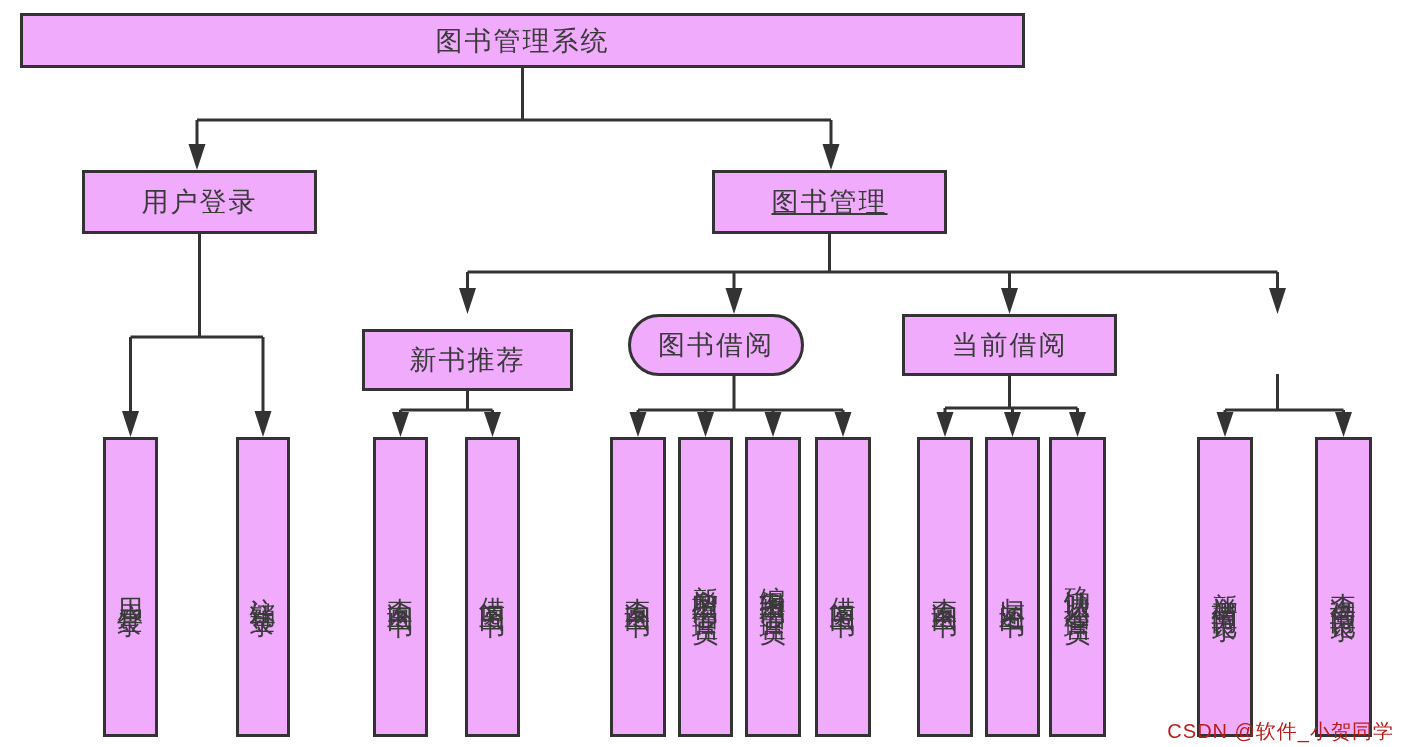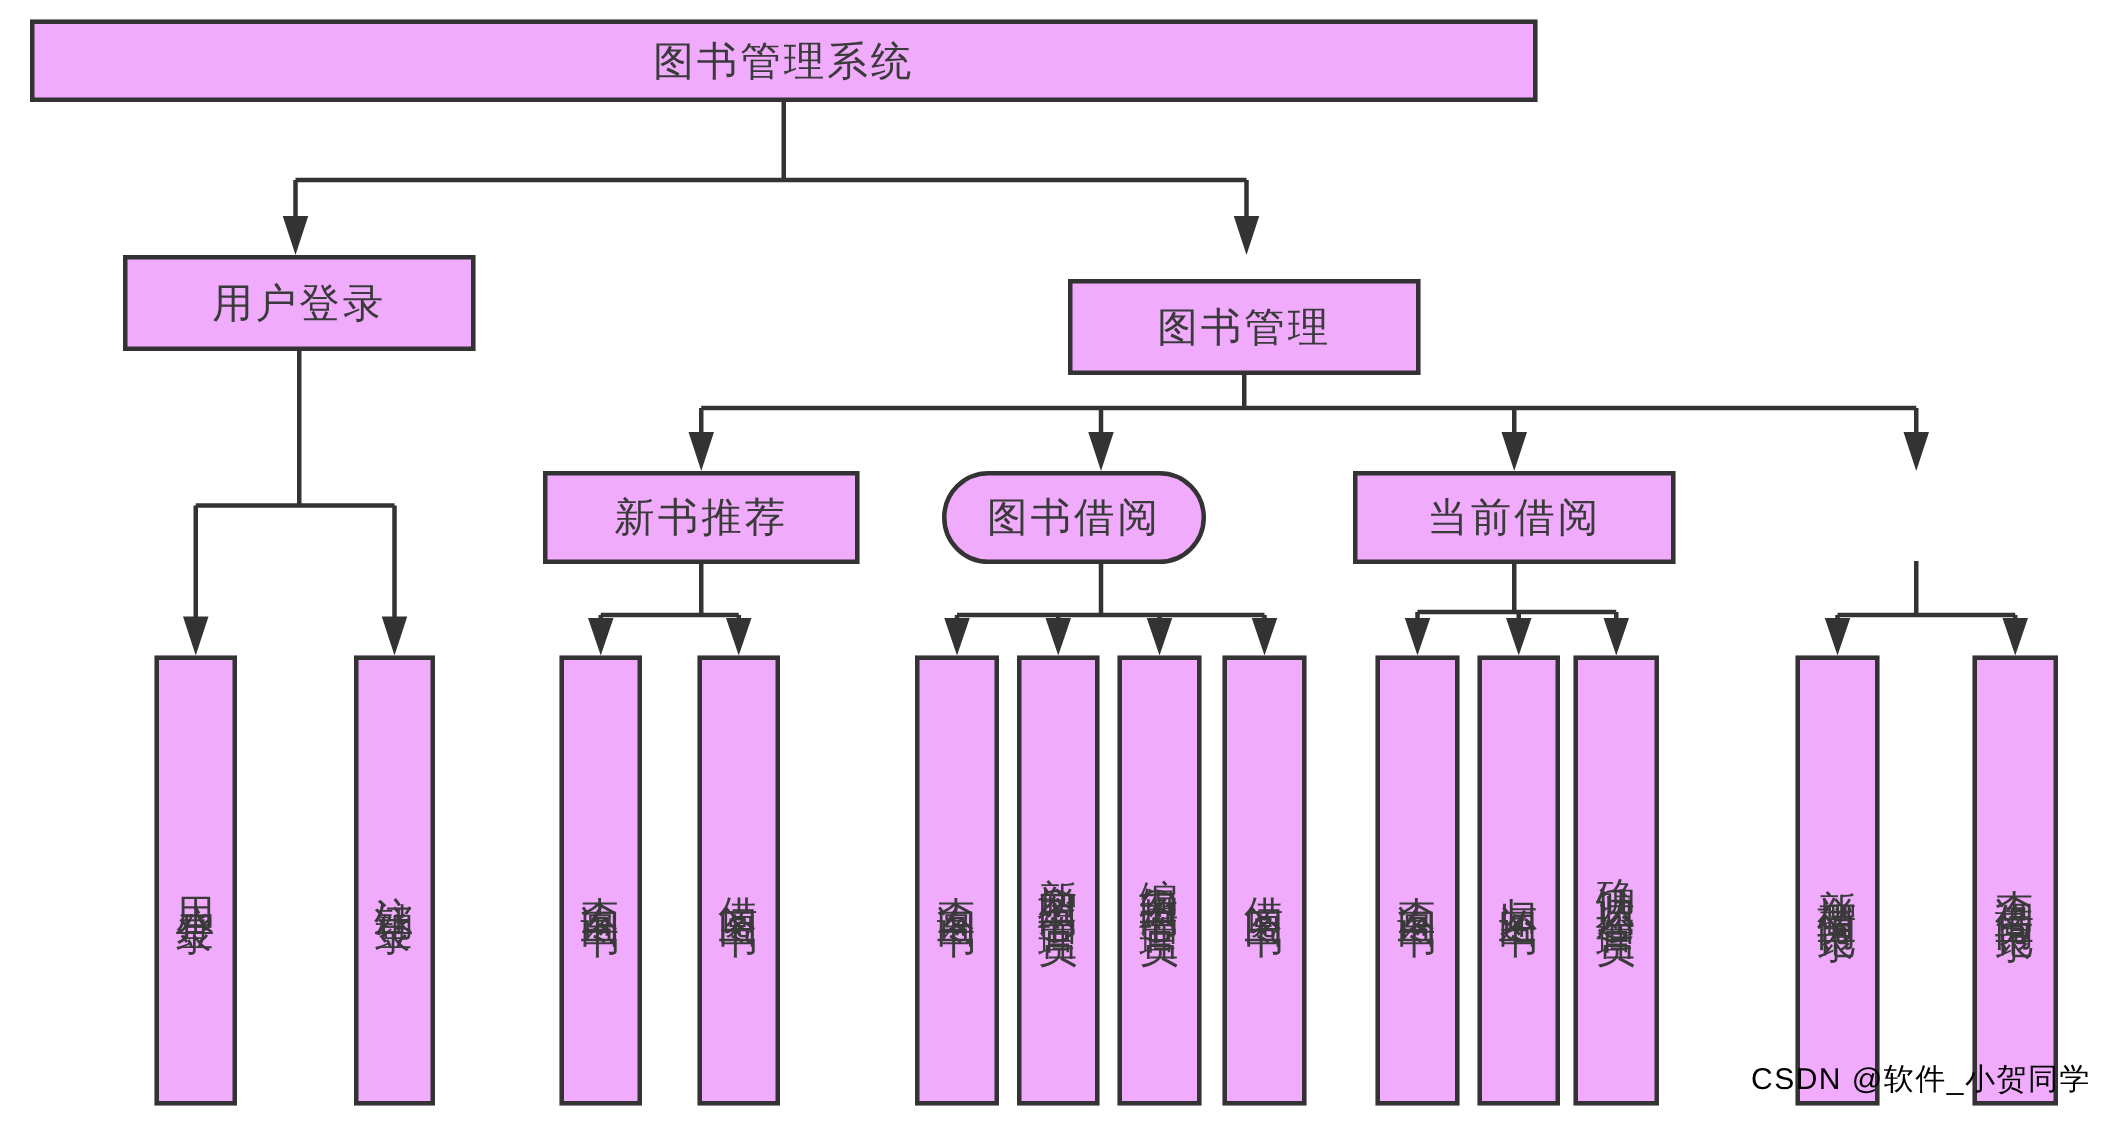--- a/index.html
+++ b/index.html
@@ -41,24 +41,24 @@
     writing-mode: vertical-rl;
     text-orientation: mixed;
     font-size: 26px;
     letter-spacing: 5px;
     line-height: 1;
     white-space: nowrap;
   }
   #watermark {
     position: absolute;
     right: 11px;
-    bottom: 14px;
+    bottom: 2px;
     font-size: 20px;
     letter-spacing: 1px;
-    color: #000000;
+    color: #b91c1c;
     z-index: 5;
     white-space: nowrap;
   }
 </style>
 </head>
 <body>
 
 <div id="canvas">
 
   <svg id="connectors" viewBox="0 0 1405 747" xmlns="http://www.w3.org/2000/svg">
@@ -81,23 +81,23 @@
     <path d="M1009.5 374 V408 M945 408 H1077.5 M945 408 V414 M1012.5 408 V414 M1077.5 408 V414" fill="none" stroke="#333333" stroke-width="3"></path>
     <path d="M936.5 412 H953.5 L945 437 Z M1004 412 H1021 L1012.5 437 Z M1069 412 H1086 L1077.5 437 Z" fill="#333333" stroke="none"></path>
 
     <path d="M1277.5 374 V410 M1225 410 H1343.5 M1225 410 V414 M1343.5 410 V414" fill="none" stroke="#333333" stroke-width="3"></path>
     <path d="M1216.5 412 H1233.5 L1225 437 Z M1335 412 H1352 L1343.5 437 Z" fill="#333333" stroke="none"></path>
   </svg>
 
   <div class="box hlabel" style="left:20px; top:13px; width:1005px; height:55px;">图书管理系统</div>
 
   <div class="box hlabel" style="left:82px; top:170px; width:235px; height:64px;">用户登录</div>
-  <div class="box hlabel" style="left:712px; top:186px; width:235px; height:64px;">图书管理</div>
+  <div class="box hlabel" style="left:712px; top:170px; width:235px; height:64px;text-decoration:underline;">图书管理</div>
 
-  <div class="box hlabel" style="left:362px; top:314px; width:211px; height:62px;font-family:Liberation Serif, serif;">新书推荐</div>
+  <div class="box hlabel" style="left:362px; top:329px; width:211px; height:62px;font-family:Liberation Serif, serif;">新书推荐</div>
   <div class="box hlabel" style="left:628px; top:314px; width:176px; height:62px;border-radius:31px;">图书借阅</div>
   <div class="box hlabel" style="left:902px; top:314px; width:215px; height:62px;">当前借阅</div>
 
   <div class="box vbox" style="left:103px; top:437px; width:55px; height:300px;">
     <span class="vtext">用户登录</span>
   </div>
   <div class="box vbox" style="left:236px; top:437px; width:54px; height:300px;">
     <span class="vtext">注销登录</span>
   </div>
 

